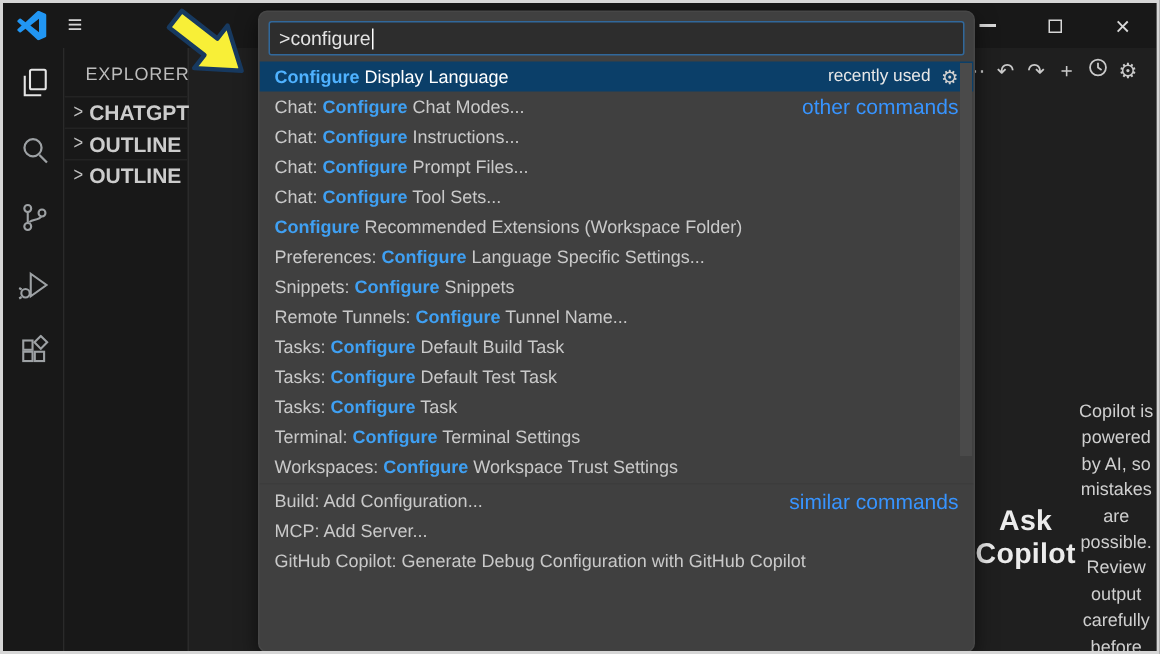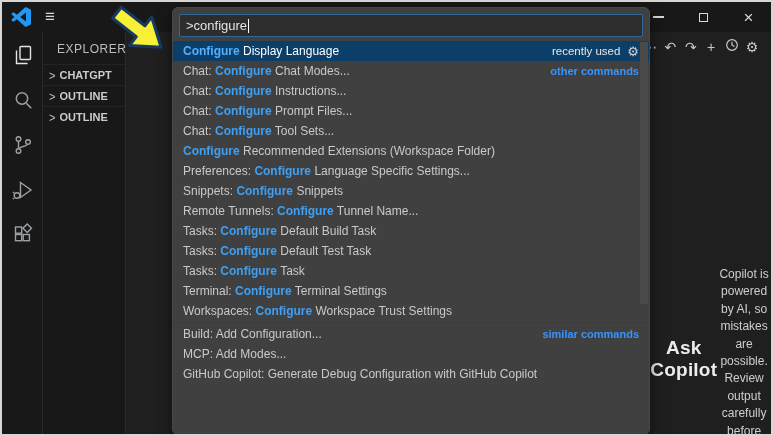--- a/index.html
+++ b/index.html
@@ -27,21 +27,21 @@
   
   .activitybar { position:absolute; left:0; top:30px; width:41px; bottom:0; background:#181818; border-right:1px solid #2a2a2a; }
   .ab-item { width:41px; height:45px; display:flex; align-items:center; justify-content:center; color:#9da1a4; }
   .ab-item.active { color:#e4e4e4; }
 
   
   .sidebar { position:absolute; left:41px; top:30px; width:83px; bottom:0; background:#181818; border-right:1px solid #2a2a2a; }
   .sidebar-title { padding:10px 0 8px 14px; font-size:12px; letter-spacing:.5px; color:#bdbdbd; }
   .side-section { height:21px; display:flex; align-items:center; gap:4px; padding-left:6px; border-top:1px solid #232323; color:#cccccc; }
   .side-chev { font-size:11px; color:#c0c0c0; transform:scaleY(1.2); }
-  .side-label { font-size:11px; font-weight:bold; }
+  .side-label { font-size:14px; font-weight:bold; }
 
   
   .editor { position:absolute; left:124px; top:30px; right:139px; bottom:0; background:#1f1f1f; }
   .chatpanel { position:absolute; right:0; top:30px; width:139px; bottom:0; background:#1f1f1f; border-left:1px solid #2a2a2a; }
   .chat-toolbar { display:flex; justify-content:space-between; align-items:center; padding:6px 10px 0 8px; color:#c9c9c9; }
   .chat-tb-icon { font-size:14px; line-height:18px; width:18px; text-align:center; }
   .chat-center { position:absolute; left:0; right:0; top:212px; display:flex; flex-direction:row; align-items:center; text-align:center; }
   .copilot-glyph { width:40px; height:33px; }
   .chat-heading { margin-top:16px; font-size:19px; font-weight:bold; color:#ececec; letter-spacing:.2px; }
   .chat-body { margin-top:22px; width:124px; font-size:12px; line-height:1.45; color:#cfcfcf; }
@@ -61,21 +61,21 @@
   .plist { position:relative; }
   .prow {
     height:20px; display:flex; align-items:center; padding:0 10px 0 10px;
     font-size:12px; color:#c9c9c9; white-space:nowrap;
   }
   .prow .hl { color:#3fa0f3; font-weight:bold; }
   .prow.selected { background:#0b3f69; color:#ffffff;justify-content:flex-end; }
   .prow.selected .hl { color:#4fb2ff; }
   .prow .spacer { flex:1; }
   .right-label { font-size:11.5px; color:#e8e8e8; }
-  .right-link { font-size:11px; color:#3794ff;font-weight:bold; }
+  .right-link { font-size:14px; color:#3794ff; }
   .row-gear { margin-left:7px; font-size:13px; color:#d0d0d0; }
   .psep { border-top:1px solid #3c3c3c; margin:1px 0; }
   .pscrollbar { position:absolute; right:1px; top:34px; width:8px; height:262px; background:#4a4a4a; }
 
   
   .anno-arrow { position:absolute; left:101px; top:-2px; z-index:9; pointer-events:none; }
 </style>
 </head>
 <body>
 
@@ -263,21 +263,21 @@
           <span>Workspaces: <span class="hl">Configure</span> Workspace Trust Settings</span>
           <span class="spacer"></span>
         </div>
         <div class="psep"></div>
         <div class="prow">
           <span>Build: Add Configuration...</span>
           <span class="spacer"></span>
           <span class="right-link">similar commands</span>
         </div>
         <div class="prow">
-          <span>MCP: Add Modes...</span>
+          <span>MCP: Add Server...</span>
           <span class="spacer"></span>
         </div>
         <div class="prow">
           <span>GitHub Copilot: Generate Debug Configuration with GitHub Copilot</span>
           <span class="spacer"></span>
         </div>
       </div>
     <div class="pscrollbar"></div>
   </div>
 

